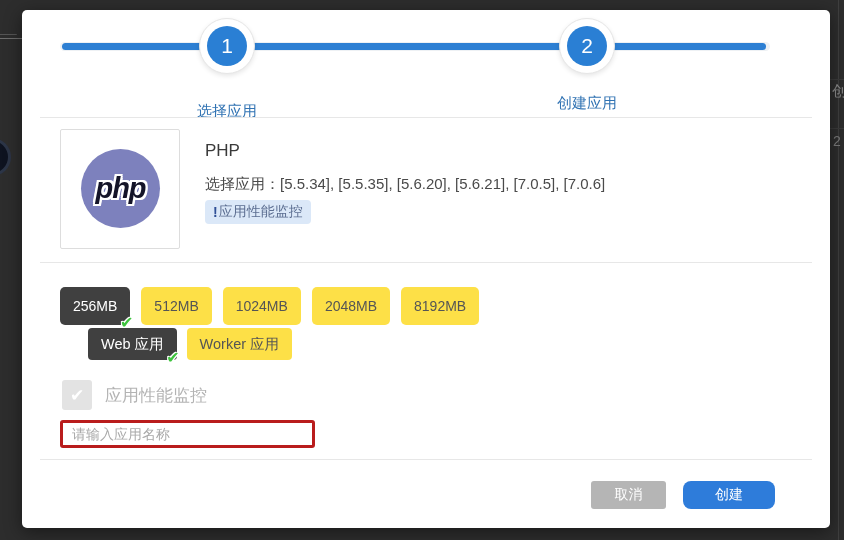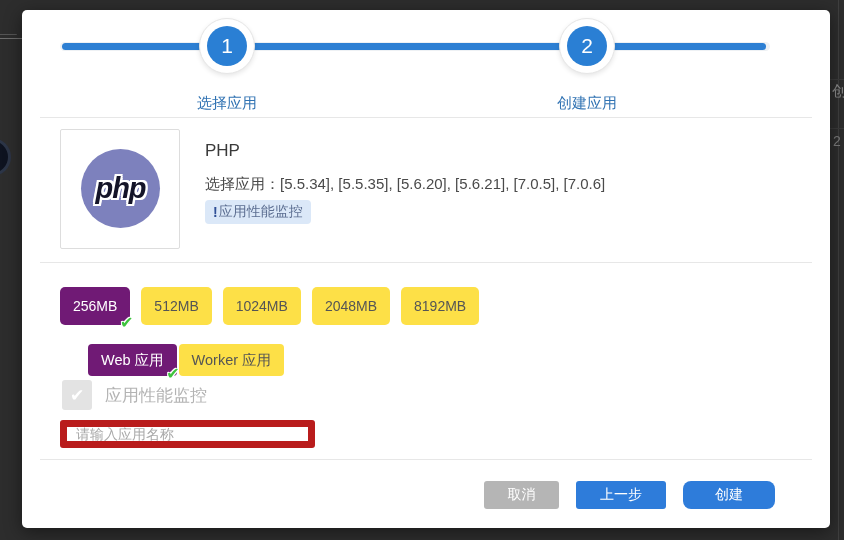--- a/index.html
+++ b/index.html
@@ -29,60 +29,60 @@
                   background:#eef1f4; border-radius:5px; }
   .track { position:absolute; left:40px; top:33px; width:704px; height:7px;
            background:#2d7fd3; border-radius:4px; }
   .halo { position:absolute; top:8px; width:56px; height:56px; border-radius:50%;
           background:#fff; border:1px solid #e6e6e6; box-shadow:0 2px 5px rgba(0,0,0,0.10); }
   .halo.h1 { left:177px; } .halo.h2 { left:537px; }
   .step-circle { position:absolute; left:7px; top:7px; width:40px; height:40px; border-radius:50%;
           background:#2a7fd4; color:#fff; font-size:21px; line-height:40px; text-align:center; cursor:pointer; }
   .step-label { position:absolute; top:84px; width:120px; text-align:center;
           font-size:15px; color:#3173b3; }
-  .step-label.l1 { left:145px; } .step-label.l2 { left:505px; }
+  .step-label.l1 { left:145px;margin-top:8px; } .step-label.l2 { left:505px; }
   .divider { position:absolute; left:18px; width:772px; height:1px; background:#e7e7e7; }
   .div1 { top:107px; } .div2 { top:252px; } .div3 { top:449px; }
 
   
   .app-card { position:absolute; left:38px; top:119px; width:120px; height:120px;
               background:#fff; border:1px solid #ddd; border-radius:2px; }
   .php-logo { position:absolute; left:20px; top:19px; width:79px; height:79px; border-radius:50%;
               background:#7d81bd; color:#141428; display:flex; align-items:center; justify-content:center;
               font-style:italic; font-weight:bold; font-size:29px; letter-spacing:-1px;
               text-shadow:-2px -2px 0 #fff,2px -2px 0 #fff,-2px 2px 0 #fff,2px 2px 0 #fff,
                           -2px 0 0 #fff,2px 0 0 #fff,0 -2px 0 #fff,0 2px 0 #fff; }
   .app-name { position:absolute; left:183px; top:131px; font-size:17px; color:#3a3a3a; font-weight:500; }
   .app-versions { position:absolute; left:183px; top:165px; font-size:15px; color:#4a4a4a; }
   .perf-badge { position:absolute; left:183px; top:190px; display:inline-flex; align-items:center;
                 background:#dbe8f8; border-radius:4px; padding:3px 8px; font-size:14px; color:#5c6e91; }
   .perf-badge .bang { font-weight:bold; color:#2f4f96; margin-right:1px; }
 
   
   .mem-row { position:absolute; left:38px; top:277px; display:flex; gap:11px; }
-  .type-row { position:absolute; left:38px; top:334px; display:flex; gap:2px;padding-left:28px; }
+  .type-row { position:absolute; left:38px; top:318px; display:flex; gap:10px;padding-left:28px; }
   .opt { position:relative; display:flex; align-items:center; justify-content:center;
          background:#fde047; color:#555; border:none; border-radius:5px; font-size:14px;
          padding:0 13px; cursor:pointer; font-family:inherit; }
   .mem-row .opt { height:38px; min-width:66px; }
   .type-row .opt { height:32px; border-radius:4px; font-size:14.5px; }
-  .opt.selected { background:#701a75; color:#fff; }
+  .opt.selected { background:#404040; color:#fff; }
   .check-badge { position:absolute; right:-3px; bottom:-7px; font-size:16px; font-weight:bold;
          color:#3ec33e; text-shadow:-1px -1px 0 #fff,1px -1px 0 #fff,-1px 1px 0 #fff,1px 1px 0 #fff; }
 
   
   .cmd-row { position:absolute; left:40px; top:370px; display:flex; align-items:center; }
   .cmd-checkbox { width:30px; height:30px; background:#e3e3e3; border-radius:3px; cursor:pointer;
                   display:flex; align-items:center; justify-content:center;
                   color:#fff; font-size:17px; font-weight:bold; }
   .cmd-label { margin-left:13px; font-size:17px; color:#b3b3b3; }
 
   
   .name-row { position:absolute; left:38px; top:410px; display:flex; align-items:center; }
-  .name-input { width:255px; height:28px; border:7px solid #b91c1c; border-radius:3px;
+  .name-input { width:255px; height:28px; border:3px solid #b91c1c; border-radius:3px;
                 padding:0 9px; font-size:14px; color:#333; outline:none; font-family:inherit; }
   .name-input::placeholder { color:#a9a9a9; }
   .domain-suffix { margin-left:10px; font-size:18.5px; font-weight:600; color:#1e1e1e; }
 
   
   .btn-row { position:absolute; top:471px; right:55px; display:flex; gap:17px; }
   .btn { height:28px; border:none; border-radius:3px; color:#fff; font-size:14px;
          cursor:pointer; font-family:inherit; }
   .btn-cancel { width:75px; background:#b5b5b5; }
   .btn-prev { width:90px; background:#2e7cda; }
@@ -165,18 +165,17 @@
     </div>
 
     <div class="name-row">
       <input class="name-input" type="text" placeholder="请输入应用名称" style="">
     </div>
 
     <div class="divider div3"></div>
 
     <div class="btn-row">
       <button class="btn btn-cancel">取消</button>
-      <button class="btn btn-prev">上一步</button>
       <button class="btn btn-create">创建</button>
     </div>
 
   </div>
 </div>
 
 </body></html>

